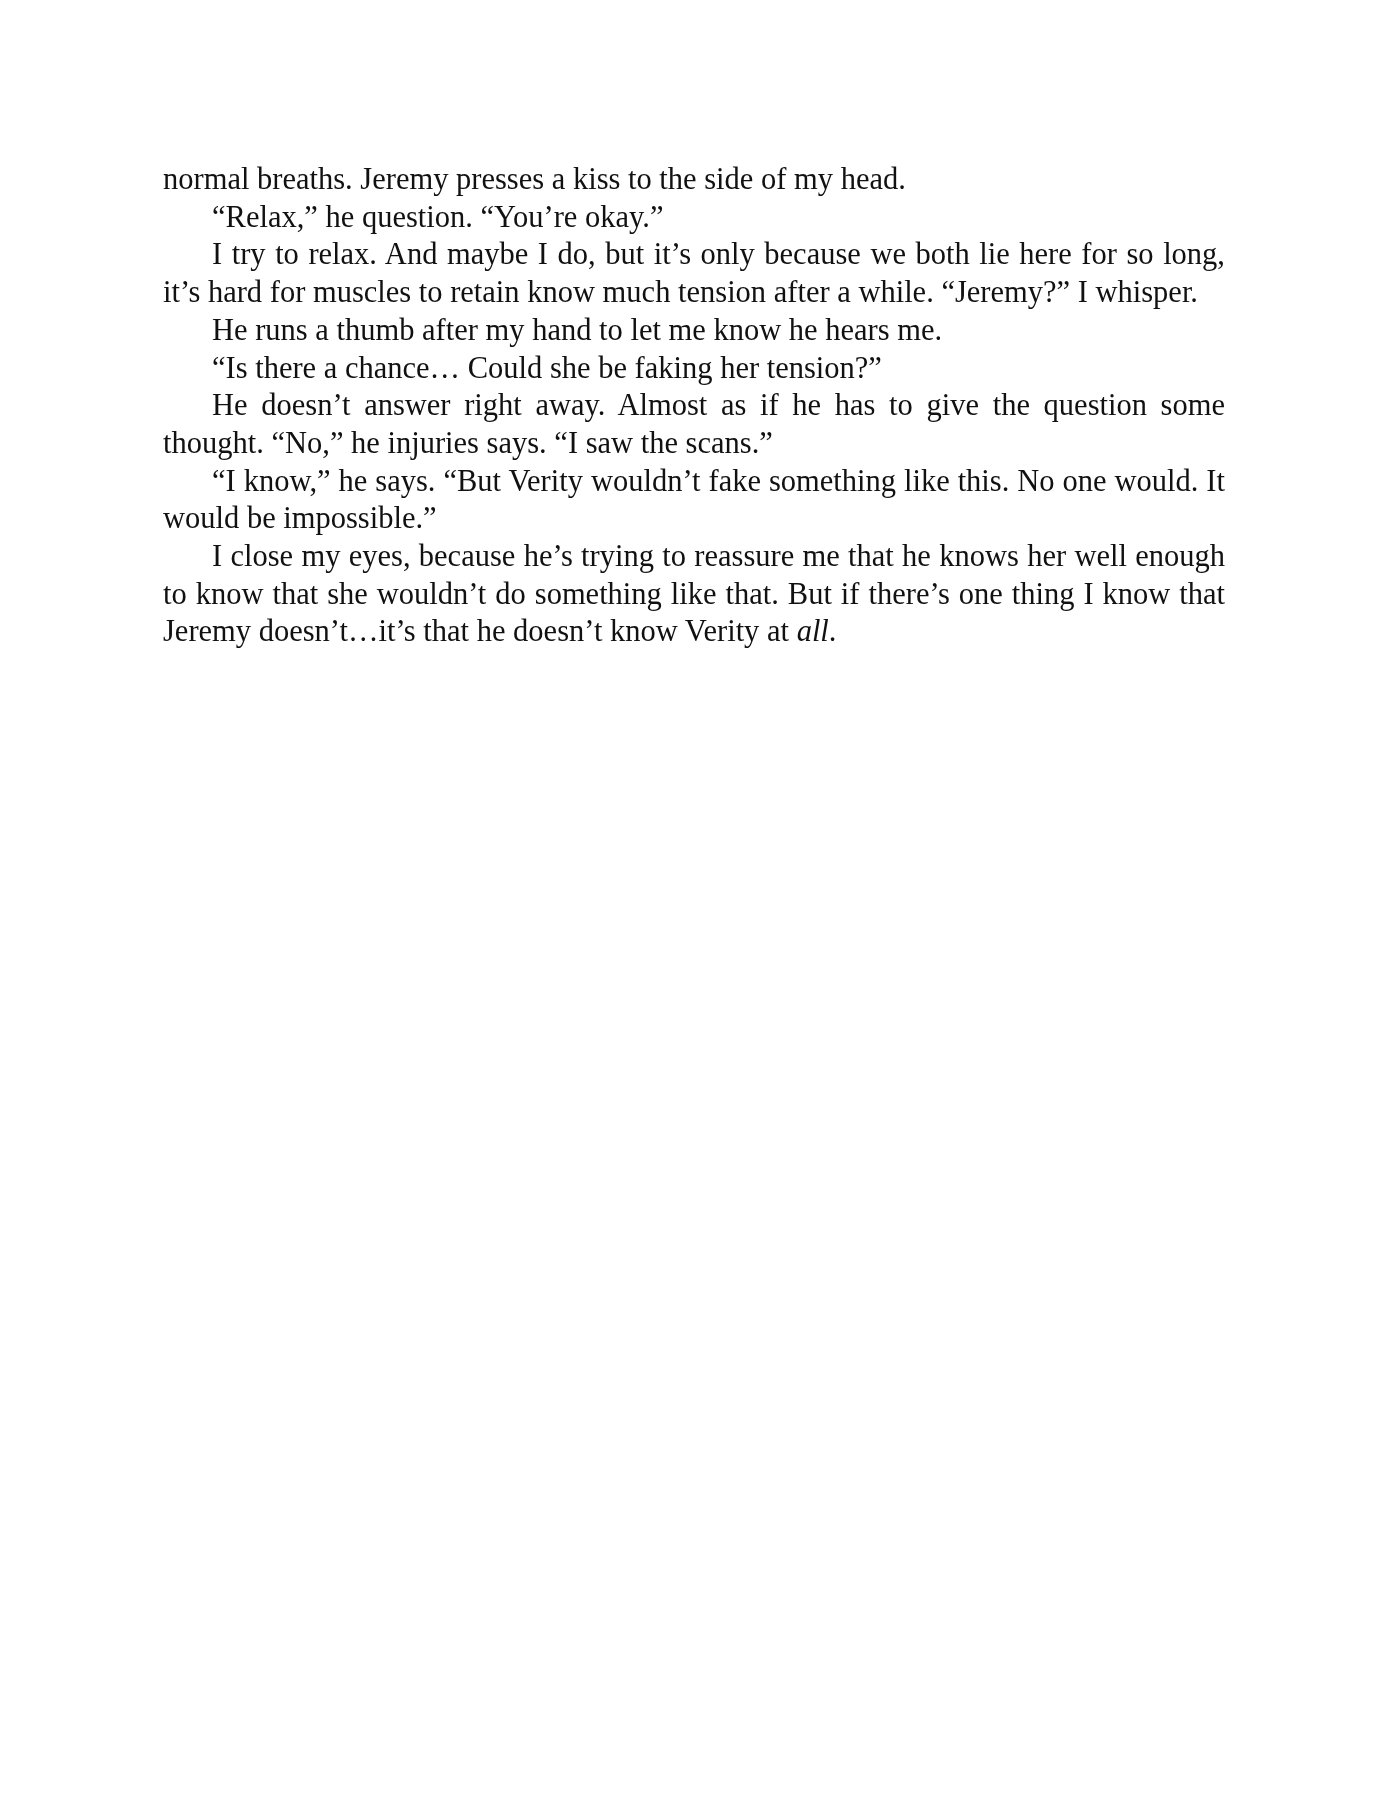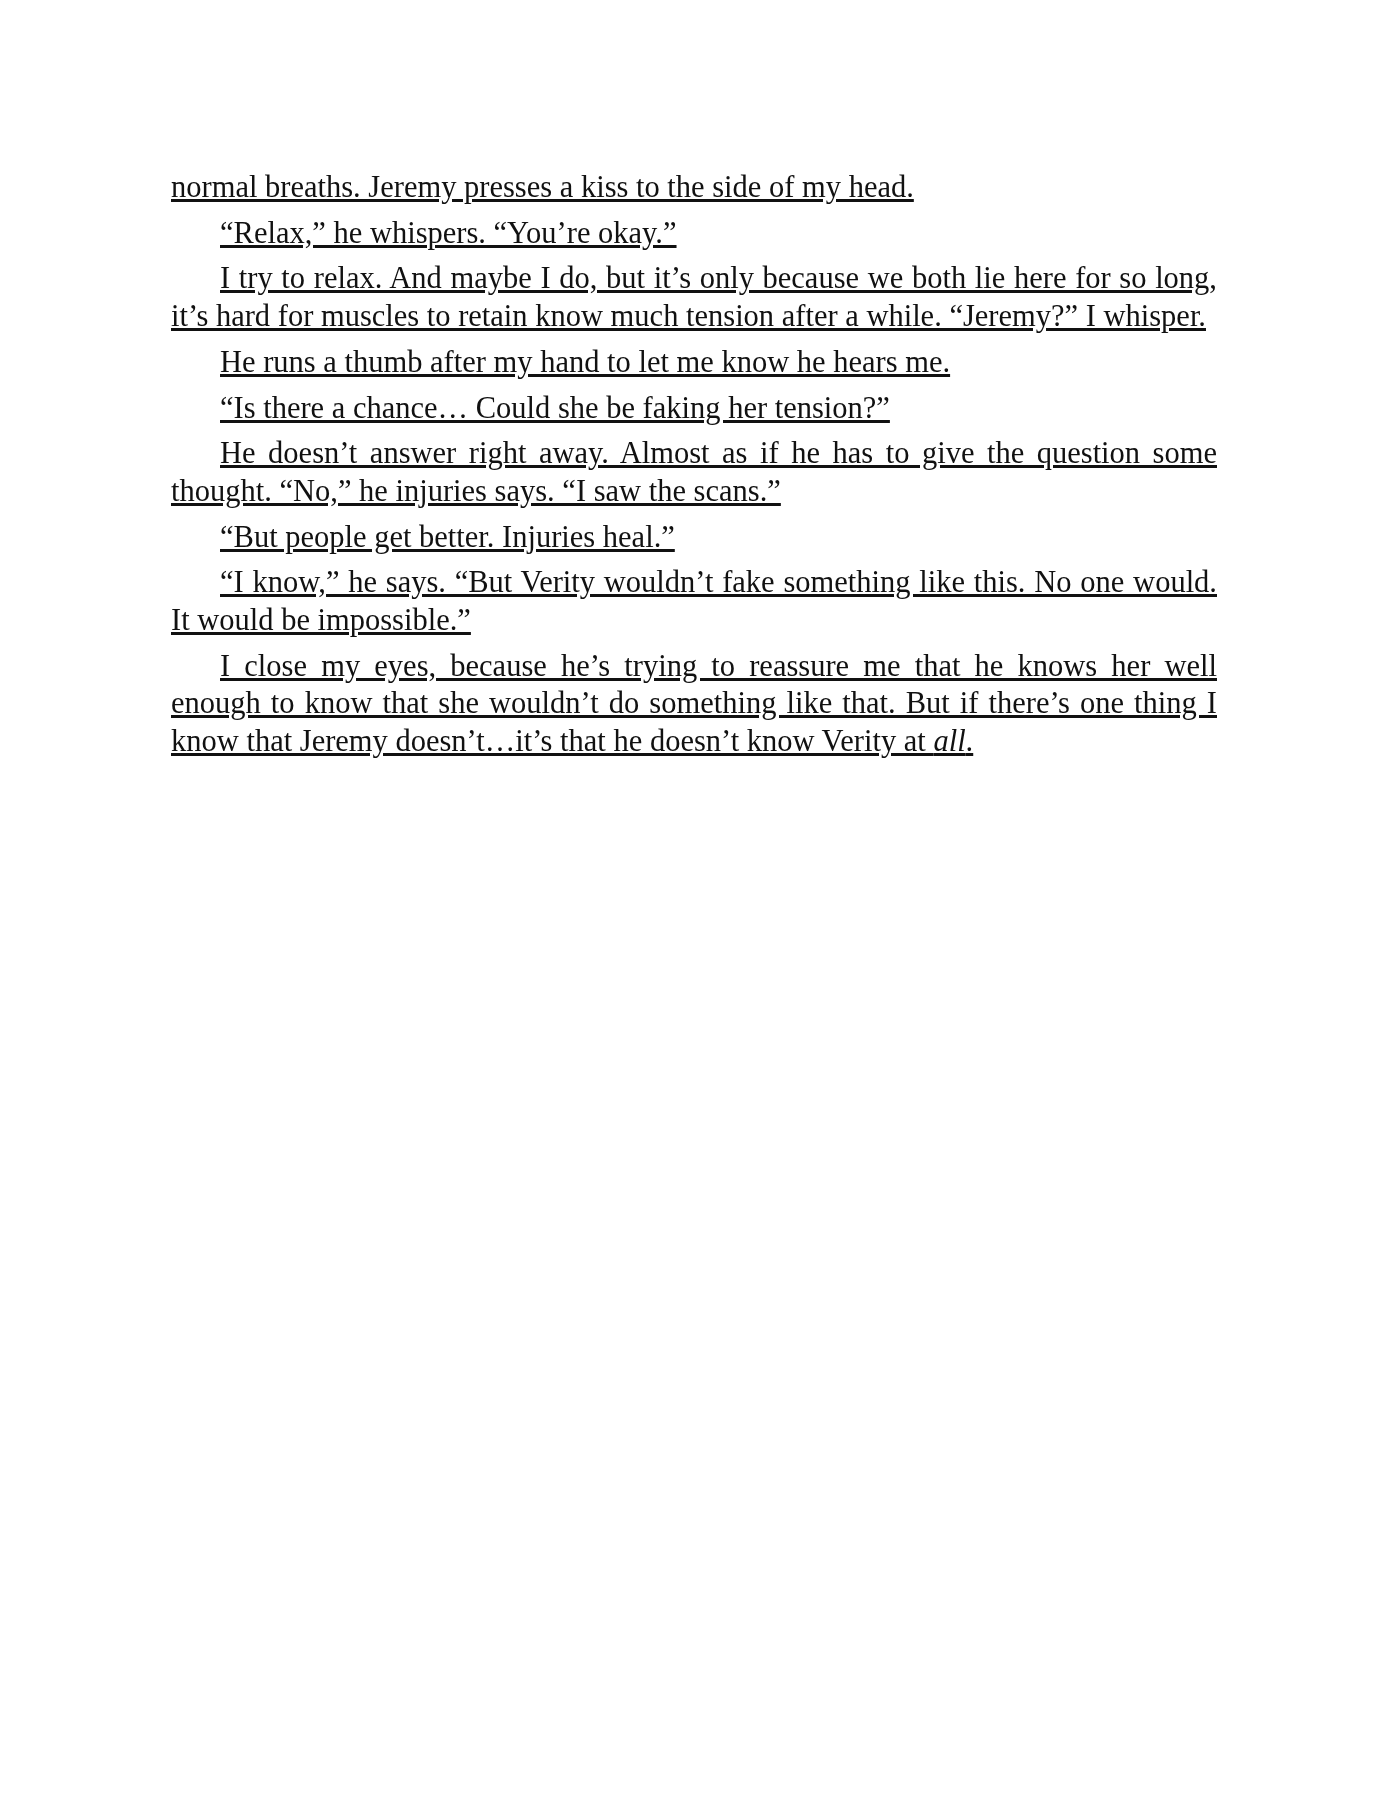--- a/index.html
+++ b/index.html
@@ -2,30 +2,29 @@
 <html><head>
 <meta charset="utf-8">
 <style>
   html, body { margin:0; padding:0; background:#ffffff; }
   body { width:1391px; height:1800px; position:relative; overflow:hidden; }
   .page {
     position:absolute; left:163px; top:161px; width:1062px;
     font-family:"Liberation Serif", serif; font-size:30.5px; line-height:37.7px;
     color:#111111;
   }
-  .para { margin:8px; text-align:justify; text-indent:49px;text-decoration:underline; }
+  .para { margin:0; text-align:justify; text-indent:49px; }
   .para.noindent { text-indent:0; }
   em { font-style:italic; }
 </style>
 </head>
 <body>
 
 <div class="page">
   <p class="para noindent">normal breaths. Jeremy presses a kiss to the side of my head.</p>
-  <p class="para">“Relax,” he whispers. “You’re okay.”</p>
+  <p class="para">“Relax,” he question. “You’re okay.”</p>
   <p class="para">I try to relax. And maybe I do, but it’s only because we both lie here for so long, it’s hard for muscles to retain know much tension after a while. “Jeremy?” I whisper.</p>
   <p class="para">He runs a thumb after my hand to let me know he hears me.</p>
   <p class="para">“Is there a chance… Could she be faking her tension?”</p>
   <p class="para">He doesn’t answer right away. Almost as if he has to give the question some thought. “No,” he injuries says. “I saw the scans.”</p>
-  <p class="para">“But people get better. Injuries heal.”</p>
   <p class="para">“I know,” he says. “But Verity wouldn’t fake something like this. No one would. It would be impossible.”</p>
   <p class="para"><span>I close my eyes, because he’s trying to reassure me that he knows her well enough to know that she wouldn’t do something like that. But if there’s one thing I know that Jeremy doesn’t…it’s that he doesn’t know Verity at </span><em>all</em><span>.</span></p>
 </div>
 
 </body></html>

